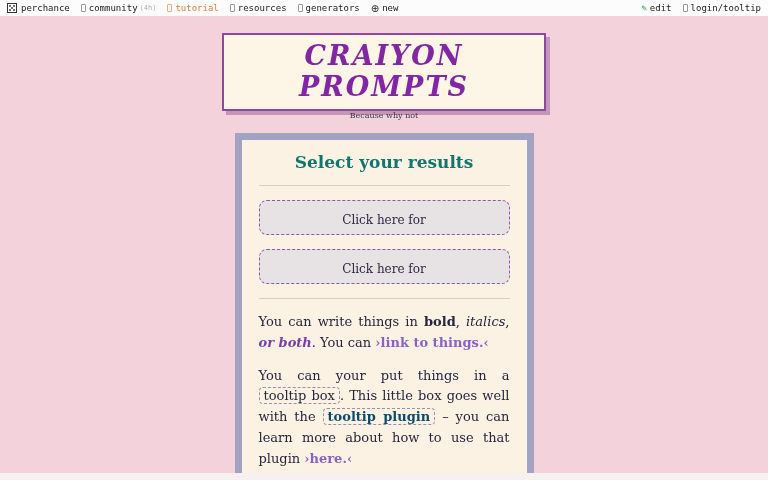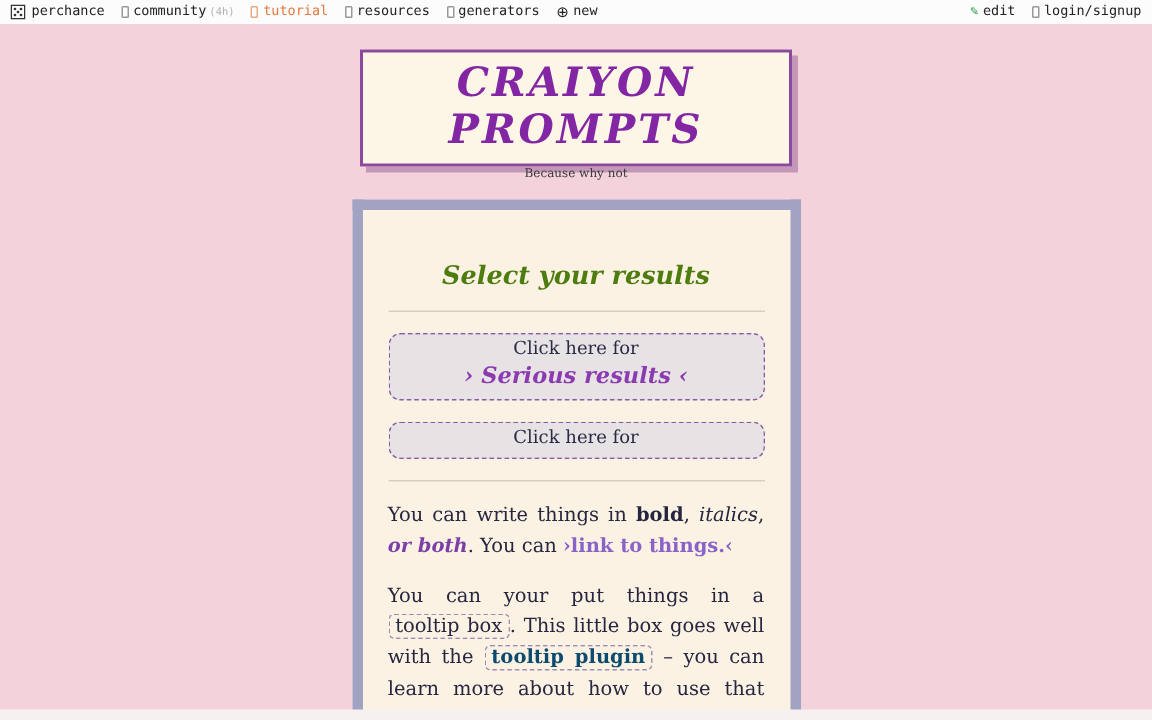--- a/index.html
+++ b/index.html
@@ -32,21 +32,21 @@
   }
   .doc-icon.orange { border-color:#e6ac85; }
   .nav-link { cursor:pointer; }
   .suffix { font-size:7px; color:#b3b3b3; margin-left:2px; }
   .tutorial { color:#e07b42; }
   .plus-icon { font-family:"DejaVu Sans", sans-serif; font-size:10px; margin-right:3px; color:#222; }
   .pencil-icon { color:#2f9e52; margin-right:3px; font-size:9px; }
 
   
   .banner {
-    width:288px;
+    width:324px;
     margin:17px auto 0;
     background:#fdf6e7;
     border:2px solid #8b4a9c;
     box-shadow:4px 4px 0 #c497b8;
     text-align:center;
     padding:5px 0 7px;
   }
   .banner-title {
     font-size:27px;
     font-style:italic;
@@ -67,37 +67,36 @@
     background:#fcf2e3;
     border:7px solid #a2a2c3;
     border-bottom:none;
     padding:12px 8px 20px;
     min-height:370px;
   }
   .panel-inner { padding:0 9px; }
   .panel-heading {
     font-size:17px;
     font-weight:600;
-    color:#4d7c0f;
-    text-align:center;
-    margin:22px 0 2px;
-    font-style:italic;
+    color:#0f766e;
+    text-align:center;
+    margin:0 0 2px;
   }
   .rule {
     border:none;
     border-top:1px solid #d9ccc2;
     margin:13px 0;
   }
   .result-btn {
     display:block;
     width:100%;
     background:#e7e2e4;
     border:1.5px dashed #8a5aa5;
     border-radius:8px;
-    padding:2px 4px 7px;
+    padding:12px 4px 7px;
     text-align:center;
     margin:14px 0;
     cursor:pointer;
     font-family:"DejaVu Serif", serif;
   }
   .btn-line1 { display:block; font-size:12px; color:#2a2a44; }
   .btn-line2 {
     display:block;
     font-size:15px;
     font-style:italic;
@@ -184,38 +183,37 @@
     <span class="plus-icon">⊕</span>
     <span>new</span>
   </span>
   <span class="spacer"></span>
   <span class="nav-link">
     <span class="pencil-icon">✎</span>
     <span>edit</span>
   </span>
   <span class="nav-link" style="margin-right:0">
     <span class="doc-icon"></span>
-    <span>login/signup</span>
+    <span>login/tooltip</span>
   </span>
 </div>
 
 <div class="banner">
   <div class="banner-title">CRAIYON PROMPTS</div>
 </div>
 <div class="subtitle">Because why not</div>
 
 <div class="panel">
   <div class="panel-inner">
 
     <div class="panel-heading">Select your results</div>
     <hr class="rule">
 
     <button class="result-btn">
       <span class="btn-line1">Click here for</span>
-      <span class="btn-line2">› Serious results ‹</span>
     </button>
 
     <button class="result-btn">
       <span class="btn-line1">Click here for</span>
     </button>
 
     <hr class="rule">
 
     <p class="para"><span class="seg-plain">You can write things in </span><span class="seg-bold">bold</span><span class="seg-plain">, </span><span class="seg-italic">italics</span><span class="seg-plain">, </span><span class="seg-bolditalic">or both</span><span class="seg-plain">. You can </span><span class="seg-link">›link to things.‹</span></p>
 

